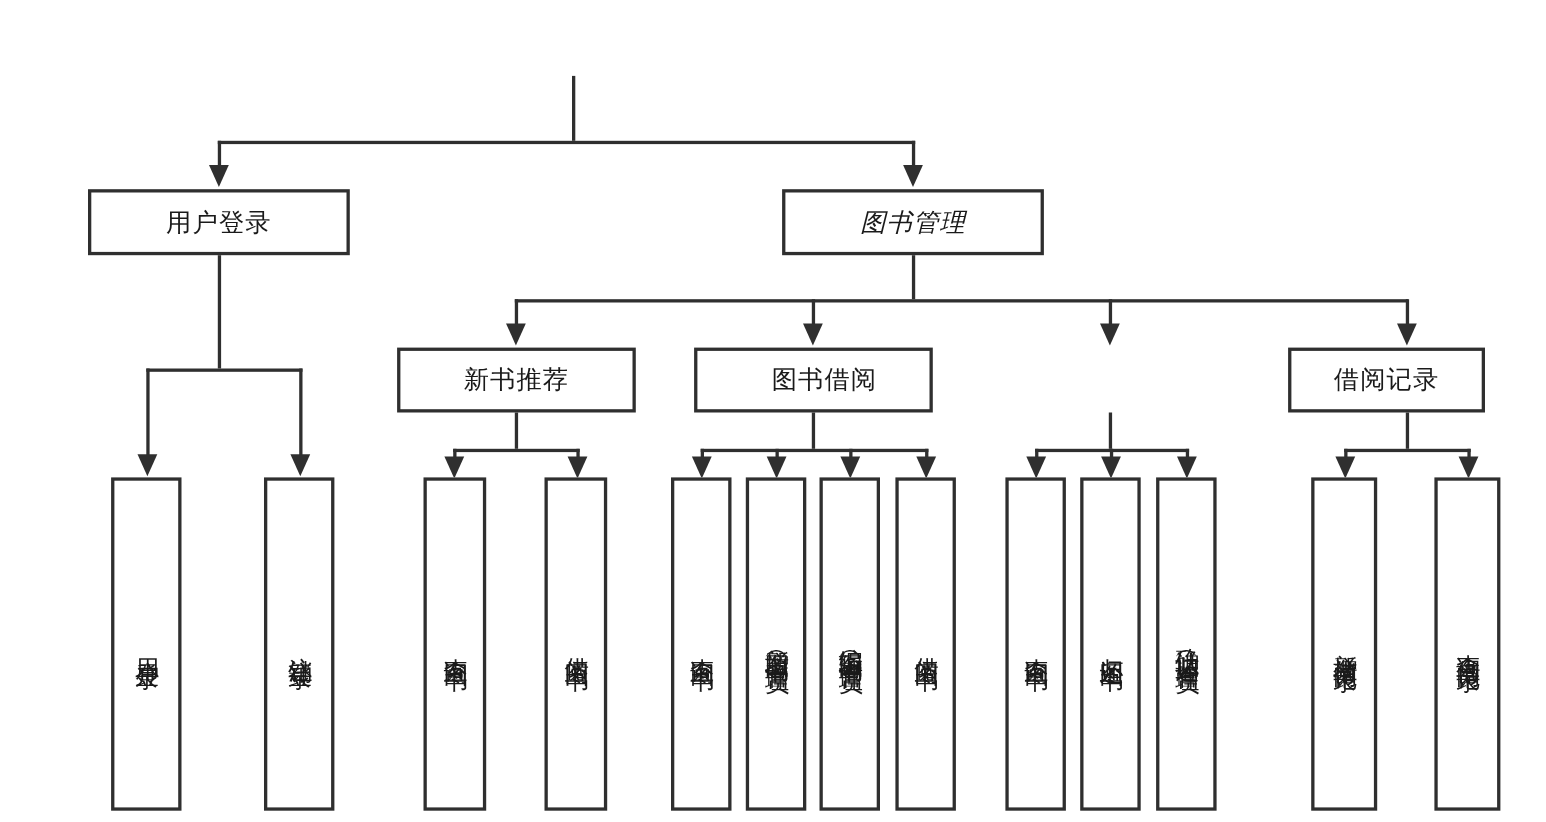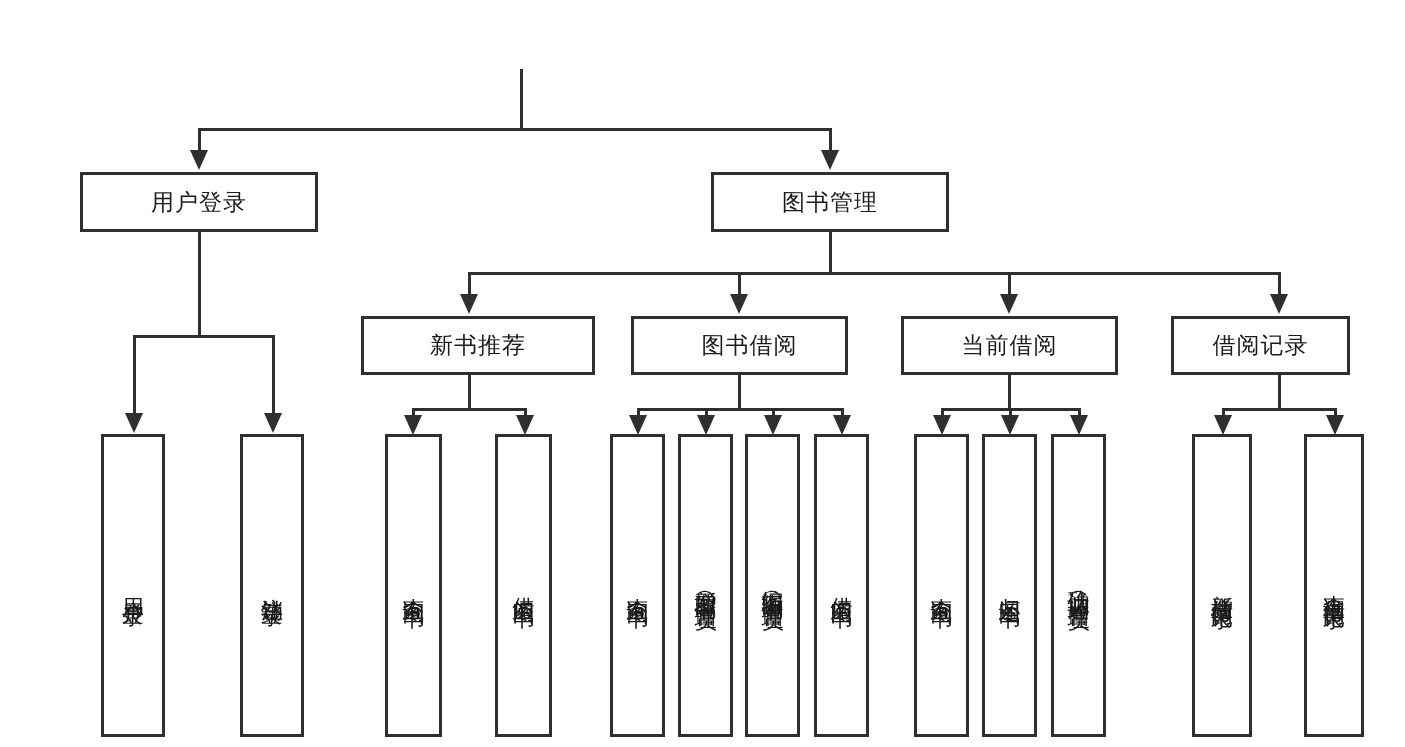--- a/index.html
+++ b/index.html
@@ -74,21 +74,21 @@
 
   <div class="edge v" style="left:198px; top:128px; height:24px;"></div>
   <div class="arrow" style="left:190px; top:150px;"></div>
 
   <div class="edge v" style="left:829px; top:128px; height:24px;"></div>
   <div class="arrow" style="left:821px; top:150px;"></div>
 
   <div class="node h" style="left:80px; top:172px; width:238px; height:60px;">
     <span>用户登录</span>
   </div>
-  <div class="node h" style="left:711px; top:172px; width:238px; height:60px;">
+  <div class="node h" style="left:711px; top:172px; width:238px; height:60px;font-style:italic;">
     <span>图书管理</span>
   </div>
 
   <div class="edge v" style="left:198px; top:232px; height:103px;"></div>
   <div class="edge h" style="left:133px; top:335px; width:142px;"></div>
   <div class="edge v" style="left:133px; top:335px; height:80px;"></div>
   <div class="arrow" style="left:125px; top:413px;"></div>
   <div class="edge v" style="left:272px; top:335px; height:80px;"></div>
   <div class="arrow" style="left:264px; top:413px;"></div>
 
@@ -96,28 +96,25 @@
   <div class="edge h" style="left:468px; top:272px; width:812px;"></div>
   <div class="edge v" style="left:468px; top:272px; height:24px;"></div>
   <div class="arrow" style="left:460px; top:294px;"></div>
   <div class="edge v" style="left:738px; top:272px; height:24px;"></div>
   <div class="arrow" style="left:730px; top:294px;"></div>
   <div class="edge v" style="left:1008px; top:272px; height:24px;"></div>
   <div class="arrow" style="left:1000px; top:294px;"></div>
   <div class="edge v" style="left:1278px; top:272px; height:24px;"></div>
   <div class="arrow" style="left:1270px; top:294px;"></div>
 
-  <div class="node h" style="left:361px; top:316px; width:234px; height:59px;">
+  <div class="node h" style="left:361px; top:316px; width:217px; height:59px;">
     <span>新书推荐</span>
   </div>
   <div class="node h" style="left:631px; top:316px; width:217px; height:59px;padding-left:20px;">
     <span>图书借阅</span>
-  </div>
-  <div class="node h" style="left:901px; top:316px; width:217px; height:59px;">
-    <span>当前借阅</span>
   </div>
   <div class="node h" style="left:1171px; top:316px; width:179px; height:59px;">
     <span>借阅记录</span>
   </div>
 
   <div class="edge v" style="left:468px; top:375px; height:33px;"></div>
   <div class="edge h" style="left:412px; top:408px; width:115px;"></div>
   <div class="edge v" style="left:412px; top:408px; height:9px;"></div>
   <div class="arrow" style="left:404px; top:415px;"></div>
   <div class="edge v" style="left:524px; top:408px; height:9px;"></div>

